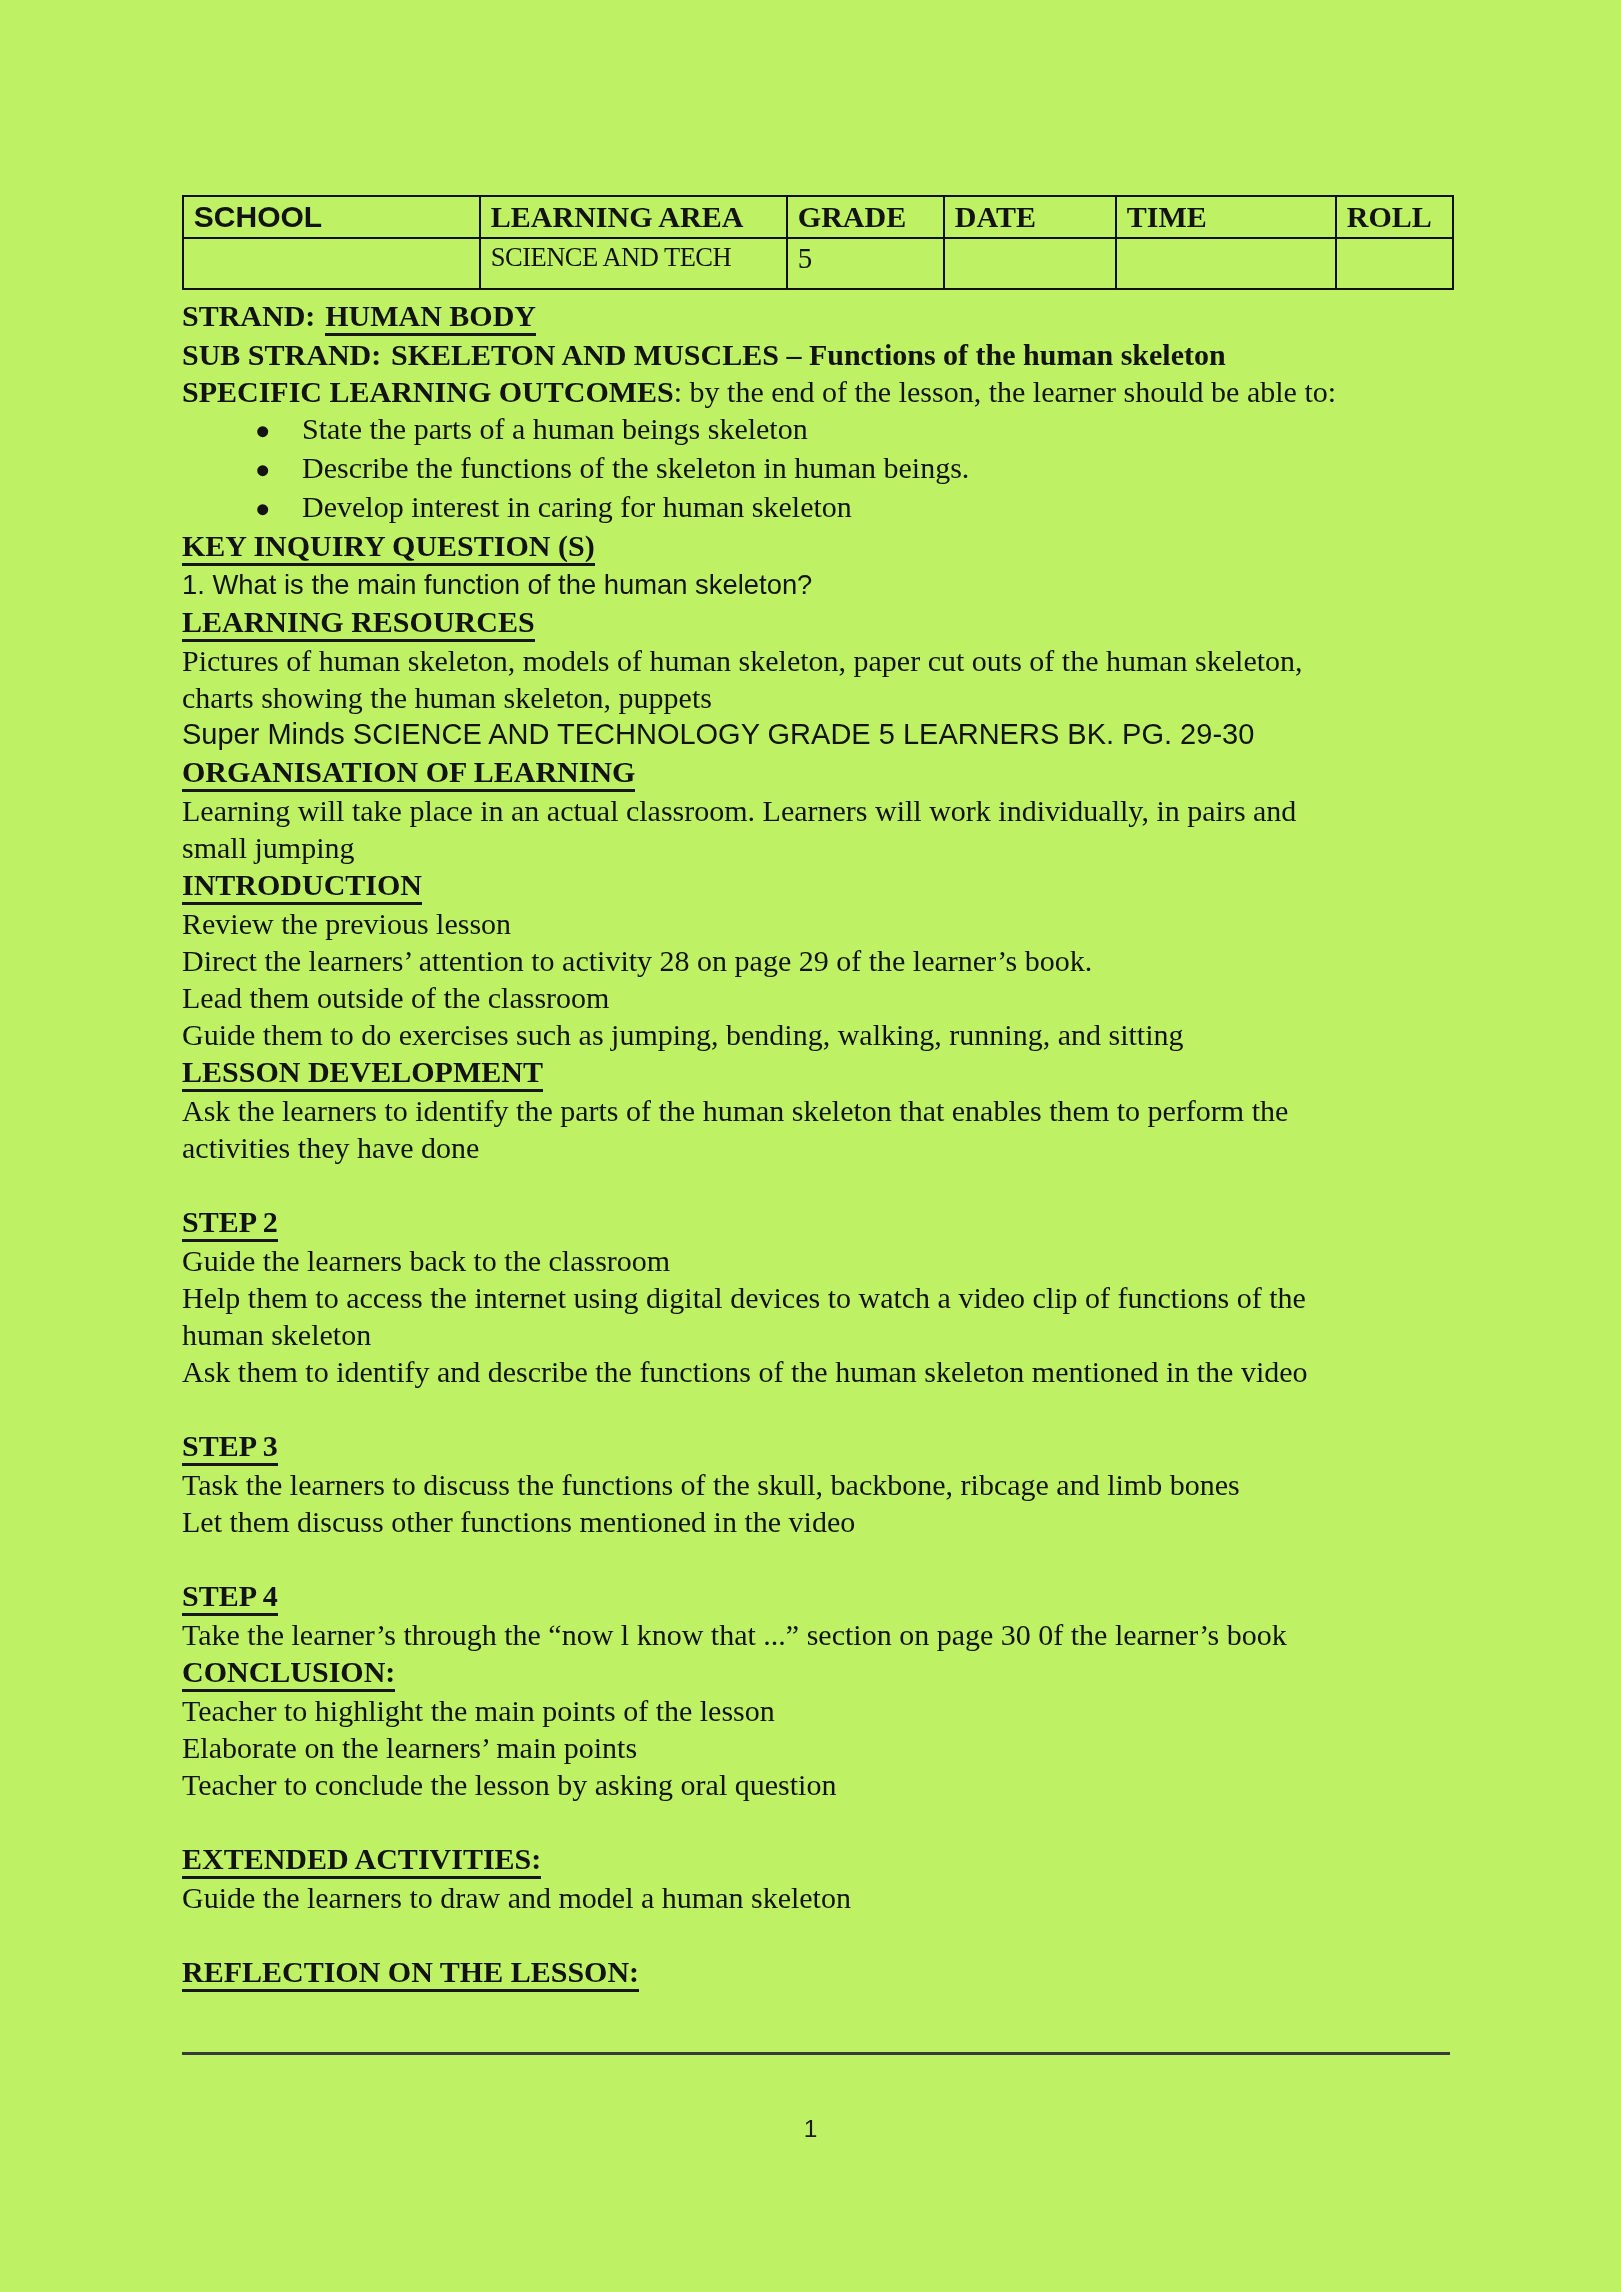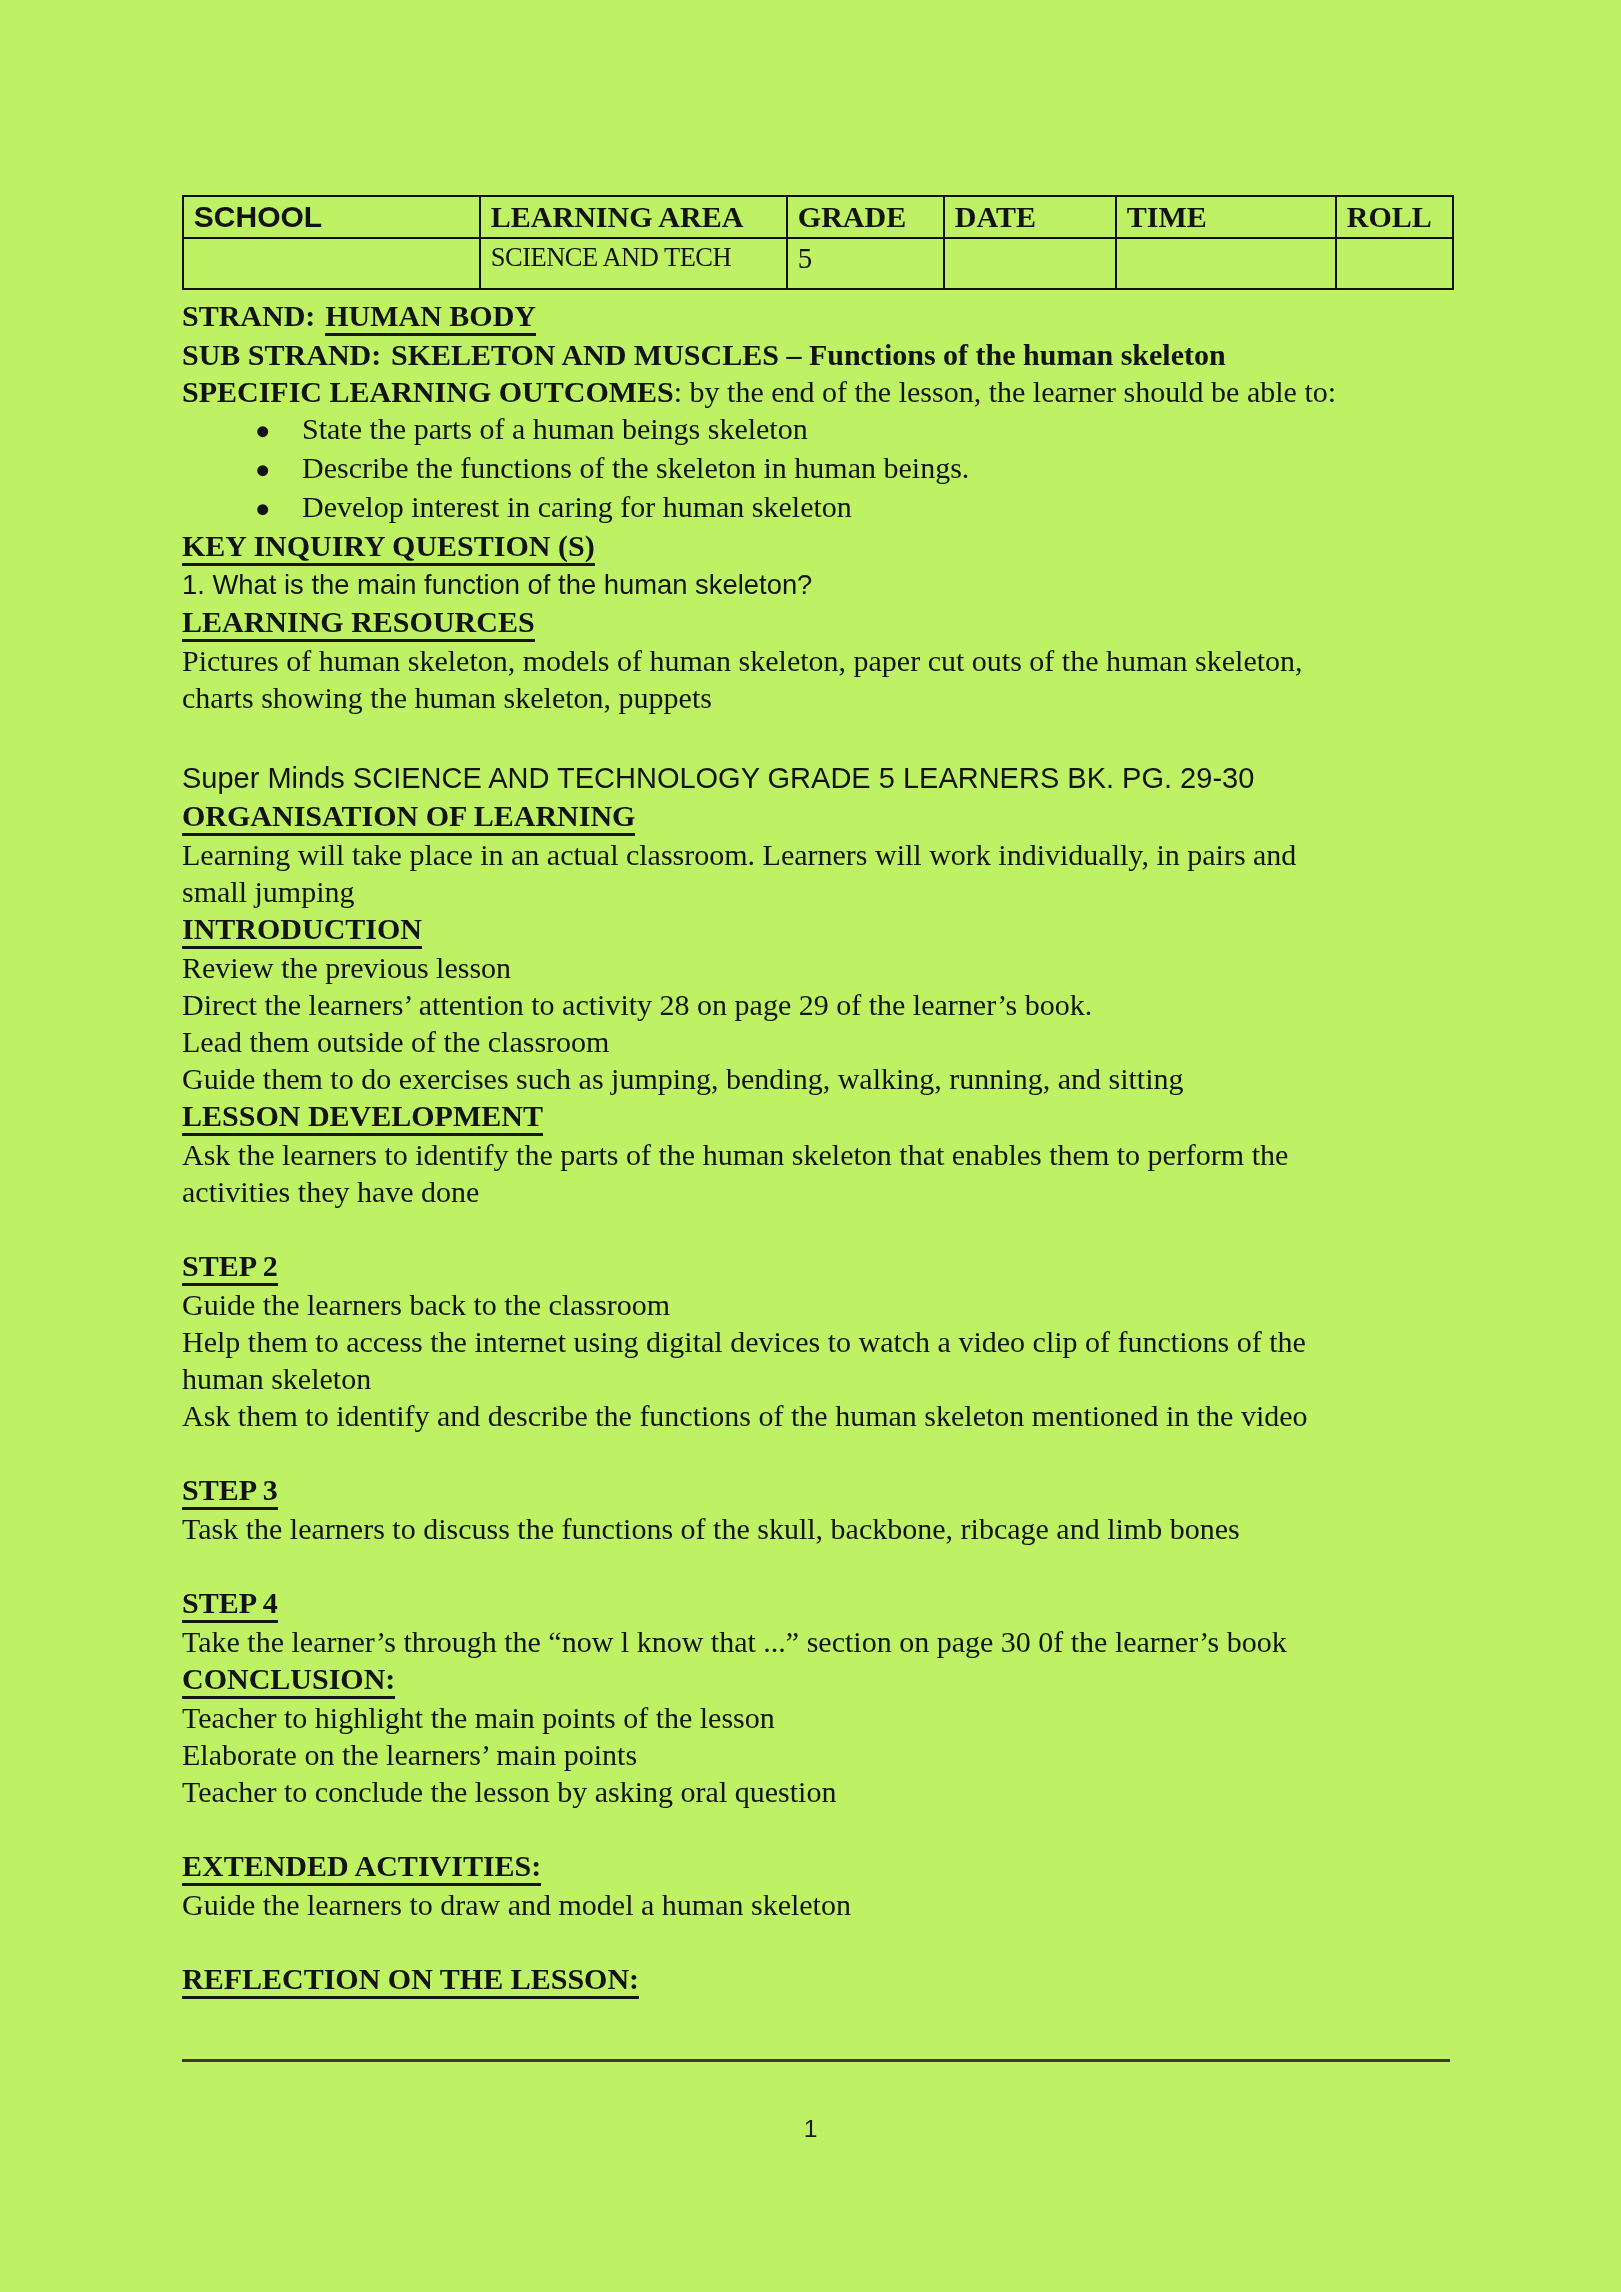--- a/index.html
+++ b/index.html
@@ -22,21 +22,21 @@
   table.head-table td { border:2.9px solid #101010; padding:2.9px 9.8px; vertical-align:middle; }
   tr.thead td { height:41px; font-weight:bold; font-size:30px; }
   td.school-cell { font-family:"Liberation Sans", sans-serif; font-size:22.5px; font-weight:normal; }
   tr.tvals td { height:51px; vertical-align:top; font-weight:normal; }
   td.la-val { font-weight:bold; font-size:26.5px; letter-spacing:-0.5px; }
   td.grade-val { font-size:29px; }
   
   .body-text { margin-top:6.9px; }
   .line { font-size:30px; line-height:37px; white-space:nowrap; }
   .sans { font-family:"Liberation Sans", sans-serif; font-size:27.4px; }
-  .sans-lg { font-family:"Liberation Sans", sans-serif; font-size:29px;margin-top:44px; }
+  .sans-lg { font-family:"Liberation Sans", sans-serif; font-size:29px; }
   .b { font-weight:bold; }
   .hu { display:inline-block; border-bottom:3.9px solid #161616; padding-bottom:1px; line-height:33px; }
   .gap10 { margin-left:9.8px; }
   .bullet-line { padding-left:73px; }
   .bullet-glyph { display:inline-block; width:47px; font-size:25.5px; }
   .sp { height:37px; }
   .write-line { height:0; border-bottom:3.9px solid #3a3a3a; margin-top:23.5px; width:100%; }
   .page-num {
     position:absolute; left:0; top:2115px; width:100%;
     text-align:center;
@@ -145,20 +145,21 @@
       <div class="line">Help them to access the internet using digital devices to watch a video clip of functions of the</div>
       <div class="line">human skeleton</div>
       <div class="line">Ask them to identify and describe the functions of the human skeleton mentioned in the video</div>
 
       <div class="sp"></div>
 
       <div class="line">
         <span class="b hu">STEP 3</span>
       </div>
       <div class="line">Task the learners to discuss the functions of the skull, backbone, ribcage and limb bones</div>
+      <div class="line">Let them discuss other functions mentioned in the video</div>
 
       <div class="sp"></div>
 
       <div class="line">
         <span class="b hu">STEP 4</span>
       </div>
       <div class="line">Take the learner’s through the “now l know that ...” section on page 30 0f the learner’s book</div>
 
       <div class="line">
         <span class="b hu">CONCLUSION:</span>

